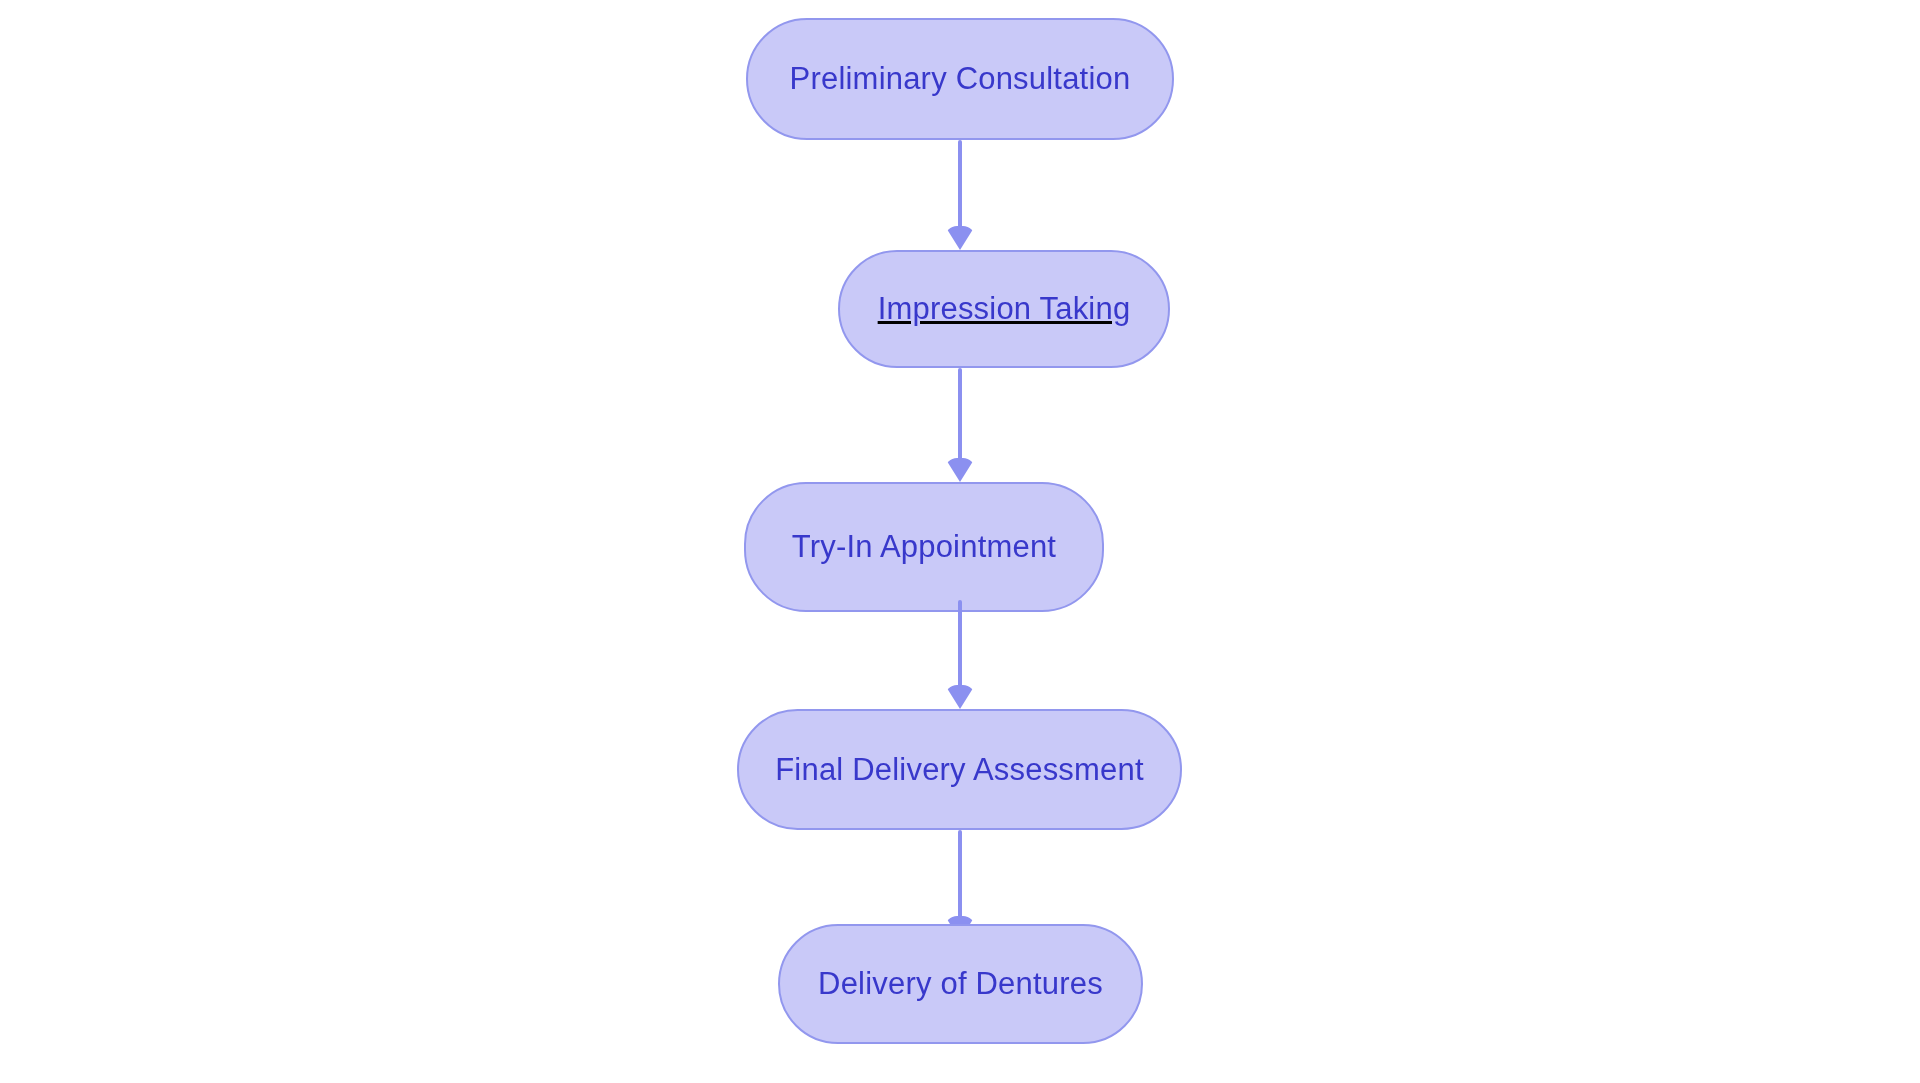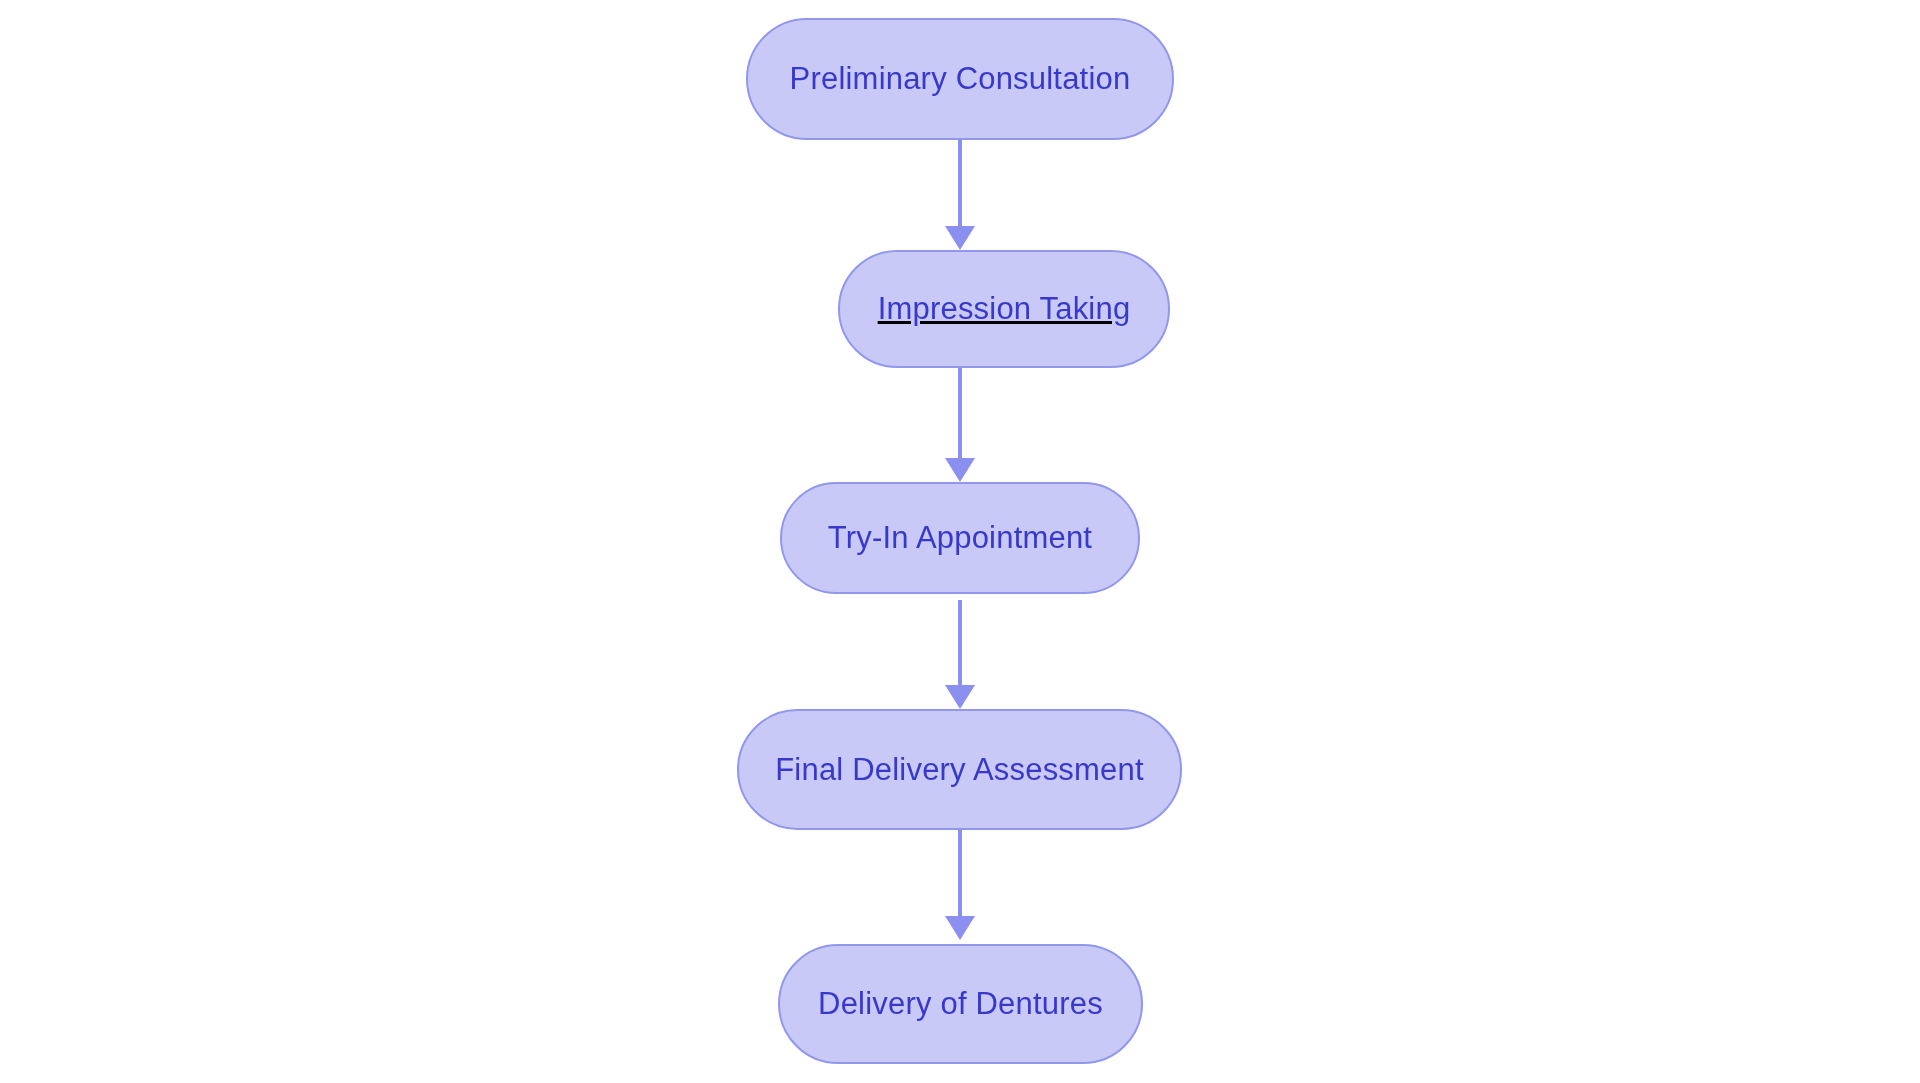--- a/index.html
+++ b/index.html
@@ -2,21 +2,21 @@
 <html style="--node-fill: #c9c9f8; --node-border: #9297ee; --node-text: #3838cb; --arrow: #8b90f0; --bg: #ffffff;"><head>
 <meta charset="utf-8">
 <style>
   :root {
     --node-fill: #c9c9f8;
     --node-border: #9297ee;
     --node-text: #3838cb;
     --arrow: #8b90f0;
     --bg: #ffffff;
   }
-  * { margin: 0; padding: 0; box-sizing: border-box; }
+  * { margin: 0; padding: 0; box-sizing: border-box; border-radius: 12px; }
   html, body {
     width: 1920px; height: 1083px;
     background: var(--bg);
     font-family: "Liberation Sans", sans-serif;
     overflow: hidden;
   }
   .canvas {
     position: relative;
     width: 1920px; height: 1083px;
     background: var(--bg);
@@ -75,35 +75,35 @@
 
   <div class="node" style="left:838px; top:250px; width:332px; height:118px;text-decoration:underline;">
     <span>Impression Taking</span>
   </div>
 
   <div class="arrow" style="left:944px; top:368px; height:114px;">
     <div class="arrow-line"></div>
     <div class="arrow-head"></div>
   </div>
 
-  <div class="node" style="left:780px; top:482px; width:360px; height:112px;">
+  <div class="node" style="left:744px; top:482px; width:360px; height:130px;">
     <span>Try-In Appointment</span>
   </div>
 
   <div class="arrow" style="left:944px; top:600px; height:109px;">
     <div class="arrow-line"></div>
     <div class="arrow-head"></div>
   </div>
 
   <div class="node" style="left:737px; top:709px; width:445px; height:121px;">
     <span>Final Delivery Assessment</span>
   </div>
 
   <div class="arrow" style="left:944px; top:830px; height:110px;">
     <div class="arrow-line"></div>
     <div class="arrow-head"></div>
   </div>
 
-  <div class="node" style="left:778px; top:944px; width:365px; height:120px;">
+  <div class="node" style="left:778px; top:924px; width:365px; height:120px;">
     <span>Delivery of Dentures</span>
   </div>
 
 </div>
 
 </body></html>

